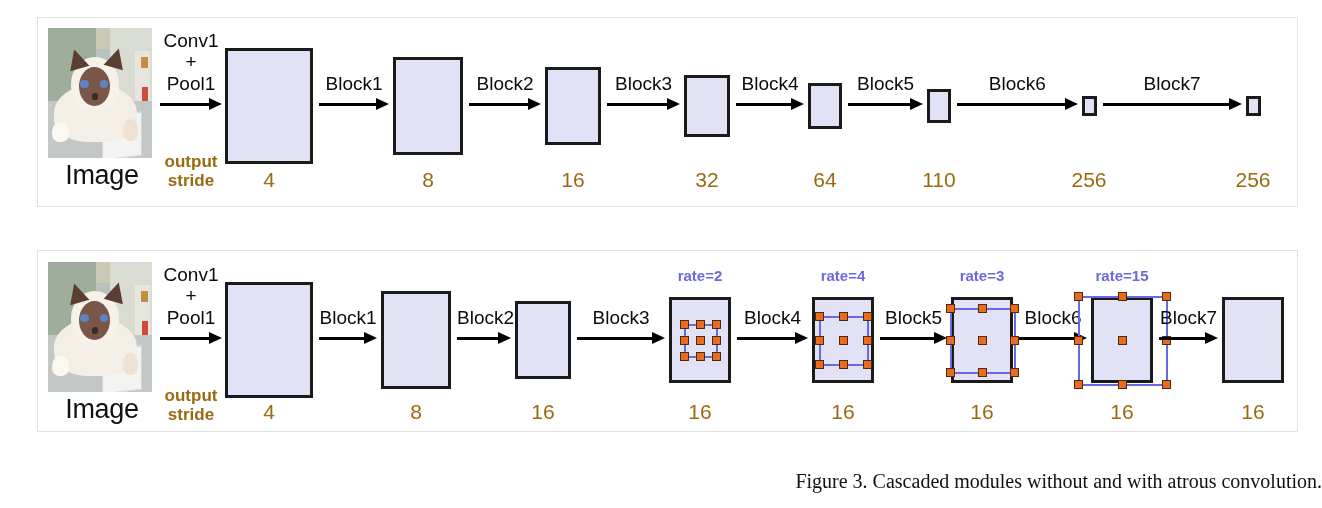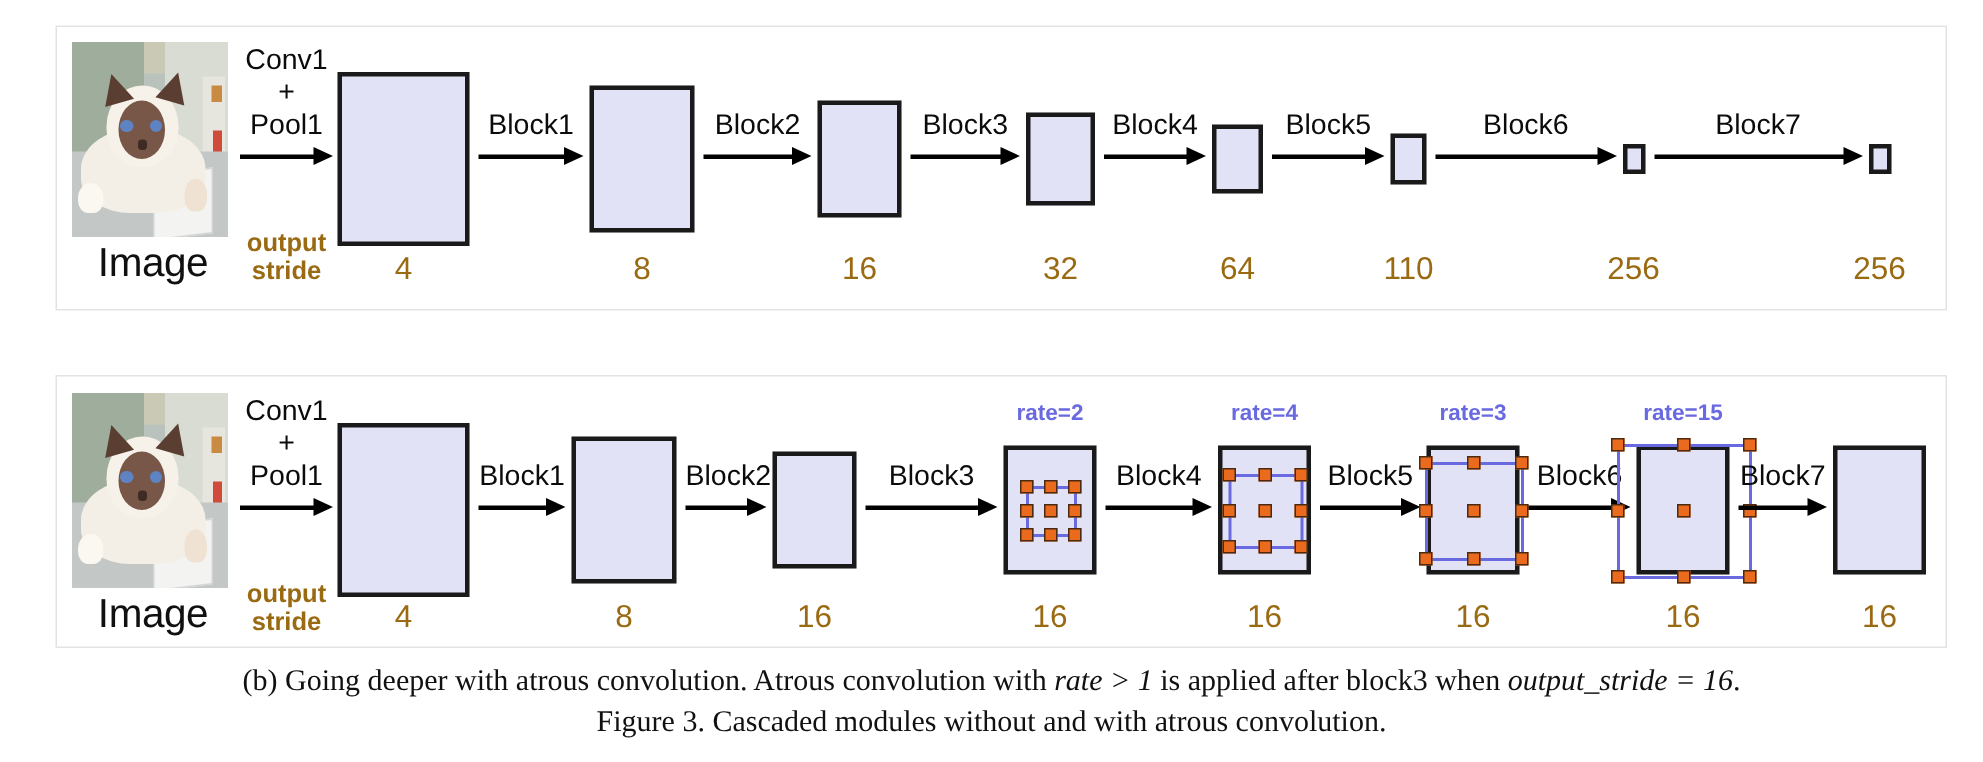--- a/index.html
+++ b/index.html
@@ -409,20 +409,17 @@
       <div class="stride-val" style="left:1077px; top:400px; width:90px;">16</div>
       <div class="arrow" style="left:1159px; top:337px; width:59px;">
         <div class="shaft" style="width:47px;"></div>
         <div class="head" style="left:46px;"></div>
       </div>
       <div class="blk-label" style="left:1159px; top:307px; width:59px;">Block7</div>
       <div class="fmap" style="left:1222px; top:297px; width:62px; height:86px;"></div>
       <div class="stride-val" style="left:1208px; top:400px; width:90px;">16</div>
     </div>
 
-  <div class="caption" style="left:0; top:443px; width:1322px;">
-    <span>(b) Going deeper with atrous convolution. Atrous convolution with </span><span class="mathit">rate &gt; 1</span><span> is applied after block3 when </span><span class="it">output_stride = 16</span><span>.</span>
-  </div>
-
-  <div class="caption" style="left:0; top:470px; width:1322px;">Figure 3. Cascaded modules without and with atrous convolution.</div>
+
+  <div class="caption" style="left:0; top:470px; width:1322px;text-align:right;">Figure 3. Cascaded modules without and with atrous convolution.</div>
 
 
 </div>
 
 </body></html>

